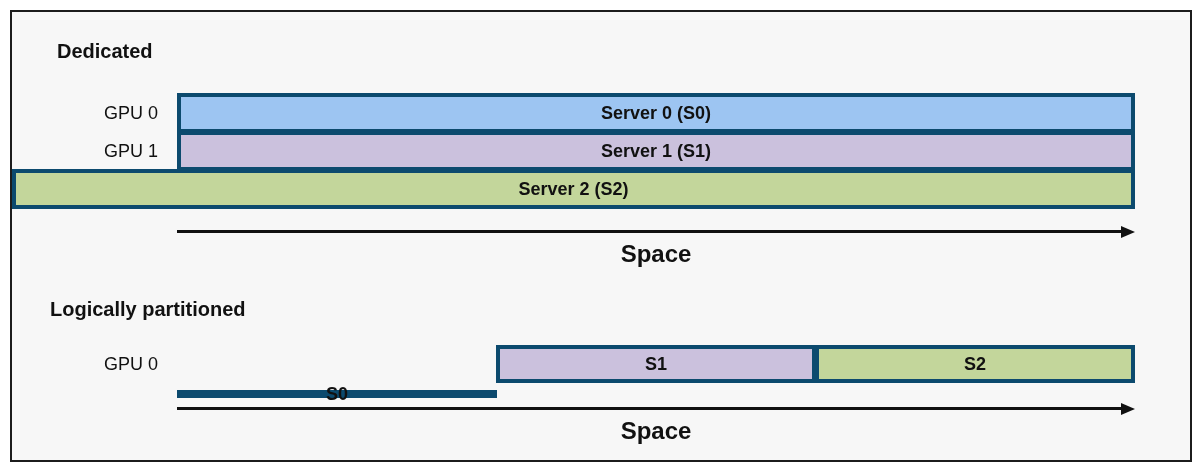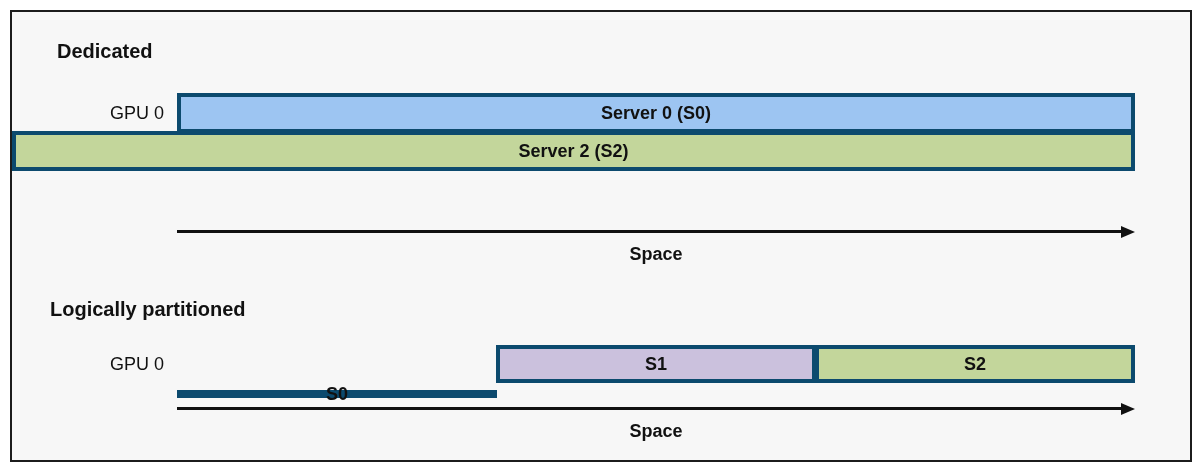--- a/index.html
+++ b/index.html
@@ -52,21 +52,21 @@
   }
   .bars-bottom .row { height: 38px; }
   .bars-top .row + .row { margin-top: -2px; }
 
   .gpu-label {
     width: 165px;
     flex: none;
     display: flex;
     align-items: center;
     justify-content: flex-end;
-    padding-right: 13px;
+    padding-right: 19px;
     box-sizing: border-box;
     font-size: 18px;
     white-space: nowrap;
   }
   .bar {
     flex: 1;
     display: flex;
     align-items: stretch;
   }
   .seg {
@@ -102,38 +102,44 @@
   .axis-head {
     width: 0;
     height: 0;
     border-left: 14px solid #111111;
     border-top: 6.5px solid transparent;
     border-bottom: 6.5px solid transparent;
   }
   .axis-label {
     margin-top: 5px;
     text-align: center;
-    font-size: 18px;
+    font-size: 24px;
     font-weight: bold;
     line-height: 22px;
   }
 </style>
 </head>
 <body>
 
 <div class="canvas">
   <div class="frame" style="border-color: rgb(28, 28, 28);">
 
     <div class="heading heading-top">Dedicated</div>
 
     <div class="bars bars-top">
       <div class="row">
         <div class="gpu-label">GPU 0</div>
         <div class="bar">
           <div class="seg" style="background-color: rgb(157, 197, 242);">Server 0 (S0)</div>
+        </div>
+      </div>
+      <div class="row">
+        <div class="gpu-label">GPU 1</div>
+        <div class="bar">
+          <div class="seg" style="background-color: rgb(203, 193, 221);">Server 1 (S1)</div>
         </div>
       </div>
       <div class="row">
         <div class="bar">
           <div class="seg" style="background-color: rgb(195, 214, 155);">Server 2 (S2)</div>
         </div>
       </div>
     </div>
 
     <div class="axis axis-top">

